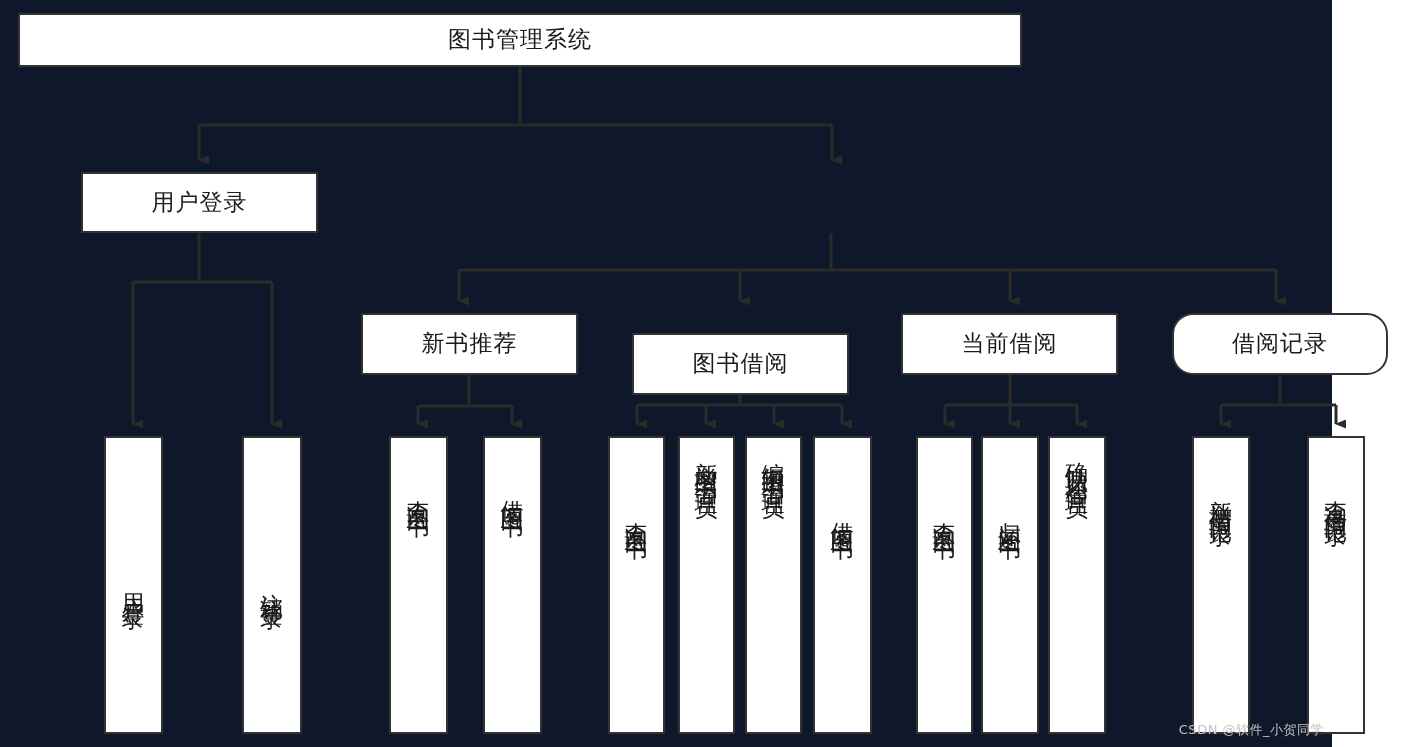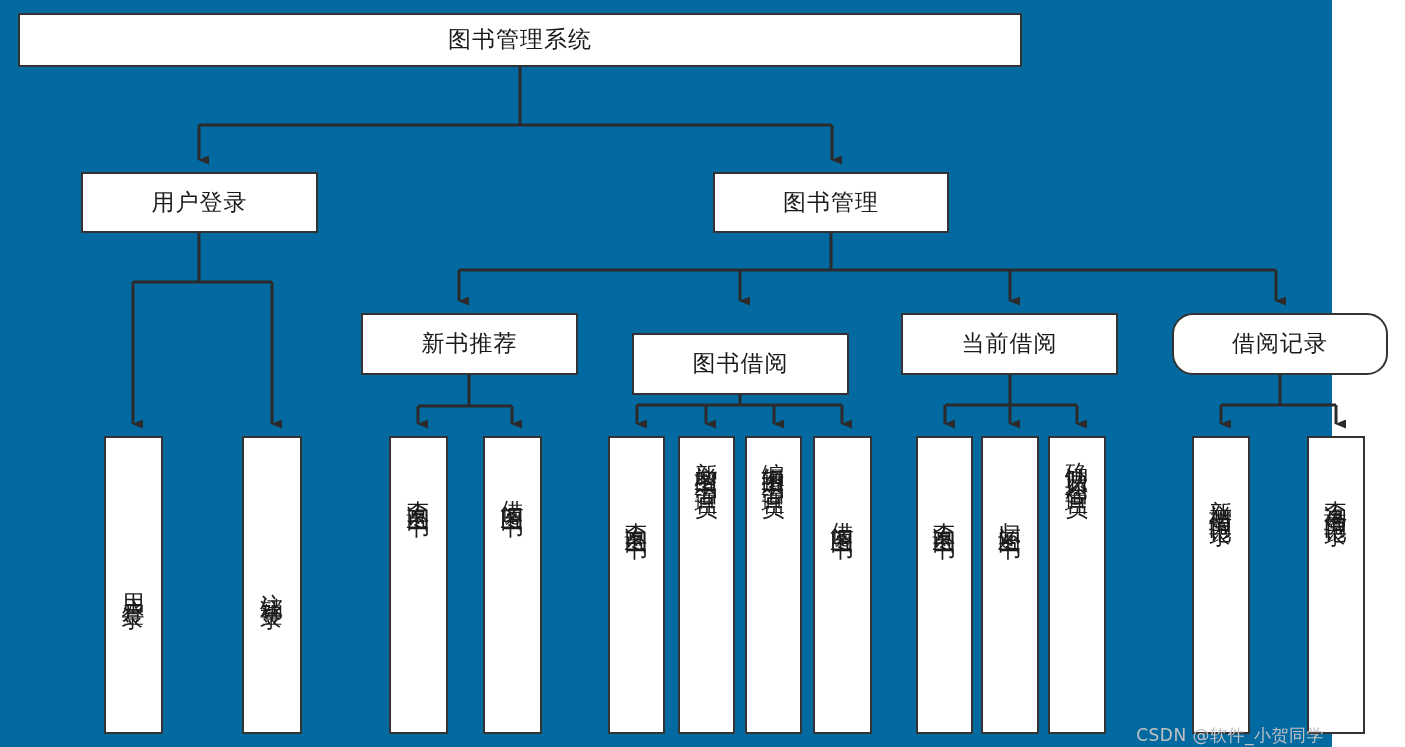--- a/index.html
+++ b/index.html
@@ -11,21 +11,21 @@
   body {
     width: 1405px;
     height: 747px;
     overflow: hidden;
     font-family: "DejaVu Sans", "Liberation Sans", sans-serif;
   }
   #diagram-root {
     position: relative;
     width: 1332px;
     height: 747px;
-    background: #0369a1;
+    background: #0f172a;
   }
   svg.wires {
     position: absolute;
     left: 0;
     top: 0;
     width: 1405px;
     height: 747px;
     pointer-events: none;
   }
   .node {
@@ -69,22 +69,22 @@
   }
   .leaf.midlow .leaf-text {
     margin-top: 66px;
   }
   .leaf.mid .leaf-text {
     margin-top: 44px;
   }
   .watermark {
     position: absolute;
     right: 8px;
-    bottom: 0;
-    font-size: 17px;
+    bottom: 8px;
+    font-size: 13px;
     color: #c2c2c2;
     letter-spacing: 0.5px;
     white-space: nowrap;
   }
 </style>
 </head>
 <body>
 
 <div id="diagram-root">
 
@@ -140,23 +140,20 @@
   </svg>
 
   <div class="node root horiz" style="left:18px; top:13px; width:1004px; height:54px;">
     <span>图书管理系统</span>
   </div>
 
   <div class="node horiz" style="left:81px; top:172px; width:237px; height:61px;">
     <span>用户登录</span>
   </div>
 
-  <div class="node horiz" style="left:713px; top:172px; width:236px; height:61px;">
-    <span>图书管理</span>
-  </div>
 
   <div class="node horiz" style="left:361px; top:313px; width:217px; height:62px;">
     <span>新书推荐</span>
   </div>
 
   <div class="node horiz" style="left:632px; top:313px; width:217px; height:62px;margin-top:20px;">
     <span>图书借阅</span>
   </div>
 
   <div class="node horiz" style="left:901px; top:313px; width:217px; height:62px;">

